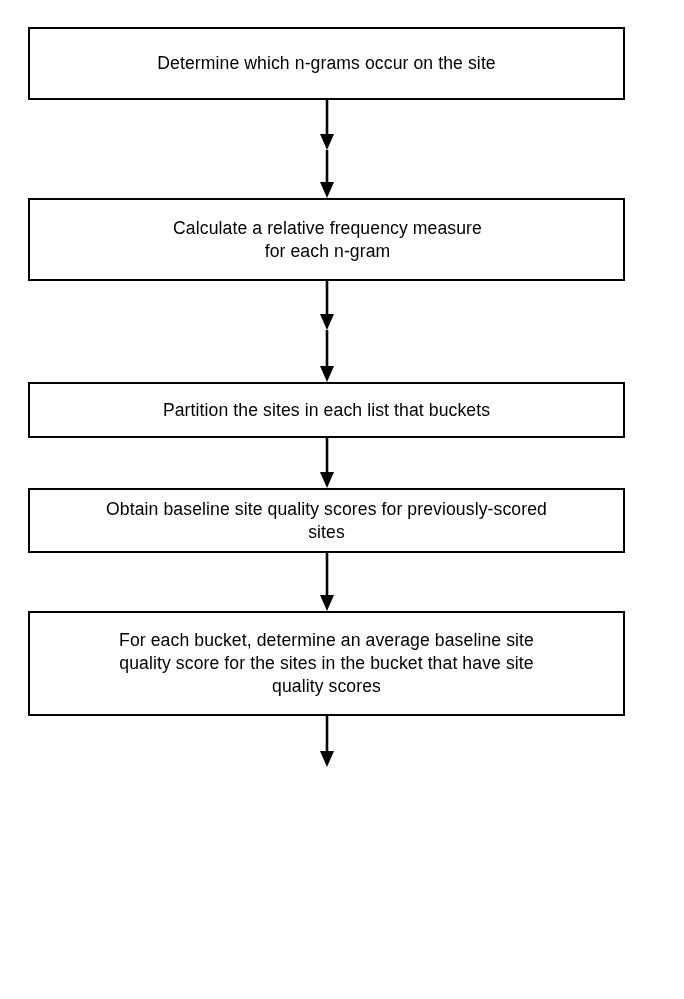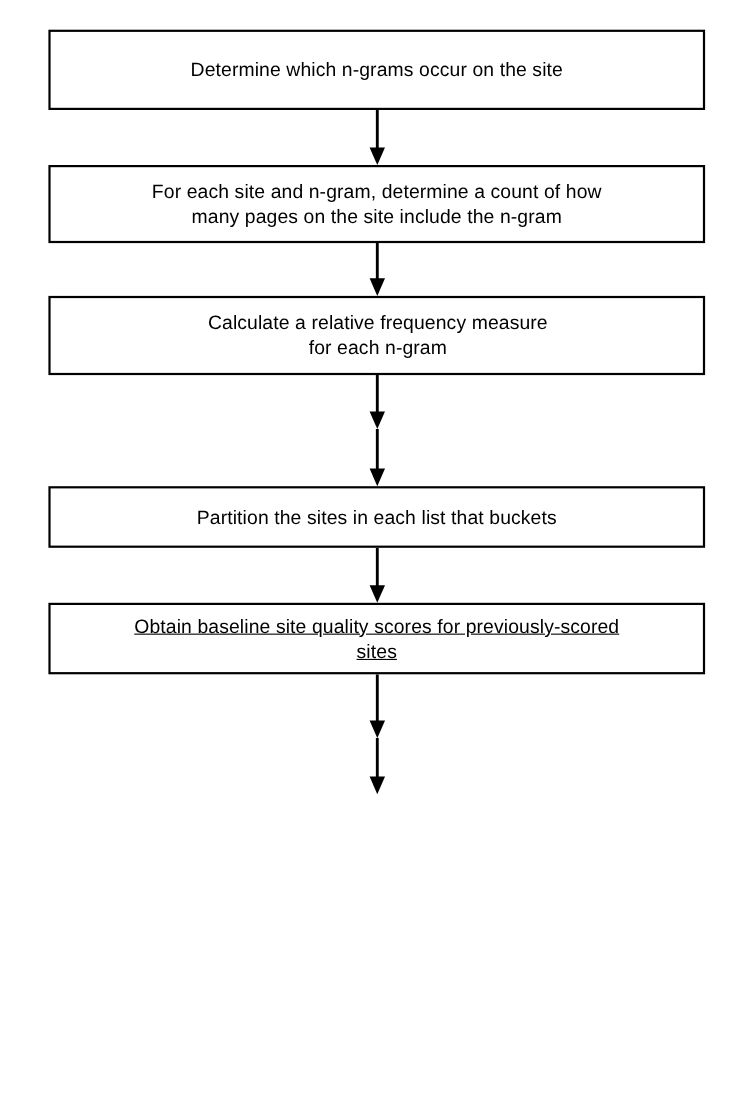--- a/index.html
+++ b/index.html
@@ -15,21 +15,21 @@
   }
   #flowchart {
     position: relative;
     width: 684px;
     height: 999px;
     background: #ffffff;
     overflow: hidden;
   }
   .flow-col {
     position: absolute;
-    left: 44px;
+    left: 28px;
     top: 27px;
     width: 597px;
   }
   .node {
     box-sizing: border-box;
     width: 100%;
     border: 2.5px solid #000000;
     background: #ffffff;
     display: flex;
     align-items: center;
@@ -42,24 +42,24 @@
     padding: 6px 10px;
   }
   .node-text {
     display: block;
     width: 100%;
     white-space: pre-line;
   }
   
   .h1 { height: 73px; }
   .h2 { height: 71px; }
-  .h3 { height: 72px; padding-left: 12px; }
+  .h3 { height: 83px; padding-left: 12px; }
   .h4 { height: 56px; }
   .h5 { height: 56px; }
-  .h6 { height: 65px; text-decoration: underline; }
+  .h6 { height: 65px; }
   .h7 { height: 105px; }
   .h8 { height: 74px; }
 
   .connector {
     position: relative;
     width: 100%;
     display: block;
   }
   .c1 { height: 50px; }
   .c2 { height: 48px; }
@@ -89,24 +89,20 @@
       <span class="node-text">Determine which n-grams occur on the site</span>
     </div>
 
     <div class="connector c1">
       <svg class="arrow-svg" viewBox="0 0 22 50" preserveAspectRatio="none">
         <line x1="11" y1="0" x2="11" y2="37" stroke="#000000" stroke-width="2.6"></line>
         <polygon points="4,34 18,34 11,50" fill="#000000"></polygon>
       </svg>
     </div>
 
-    <div class="node h2">
-      <span class="node-text">For each site and n-gram, determine a count of how
-many pages on the site include the n-gram</span>
-    </div>
 
     <div class="connector c2">
       <svg class="arrow-svg" viewBox="0 0 22 48" preserveAspectRatio="none">
         <line x1="11" y1="0" x2="11" y2="35" stroke="#000000" stroke-width="2.6"></line>
         <polygon points="4,32 18,32 11,48" fill="#000000"></polygon>
       </svg>
     </div>
 
     <div class="node h3">
       <span class="node-text">Calculate a relative frequency measure
@@ -144,20 +140,25 @@
 sites</span>
     </div>
 
     <div class="connector c6">
       <svg class="arrow-svg" viewBox="0 0 22 58" preserveAspectRatio="none">
         <line x1="11" y1="0" x2="11" y2="45" stroke="#000000" stroke-width="2.6"></line>
         <polygon points="4,42 18,42 11,58" fill="#000000"></polygon>
       </svg>
     </div>
 
+    <div class="node h7">
+      <span class="node-text">For each bucket, determine an average baseline site
+quality score for the sites in the bucket that have site
+quality scores</span>
+    </div>
 
     <div class="connector c7">
       <svg class="arrow-svg" viewBox="0 0 22 51" preserveAspectRatio="none">
         <line x1="11" y1="0" x2="11" y2="38" stroke="#000000" stroke-width="2.6"></line>
         <polygon points="4,35 18,35 11,51" fill="#000000"></polygon>
       </svg>
     </div>
 
 
   </div>

